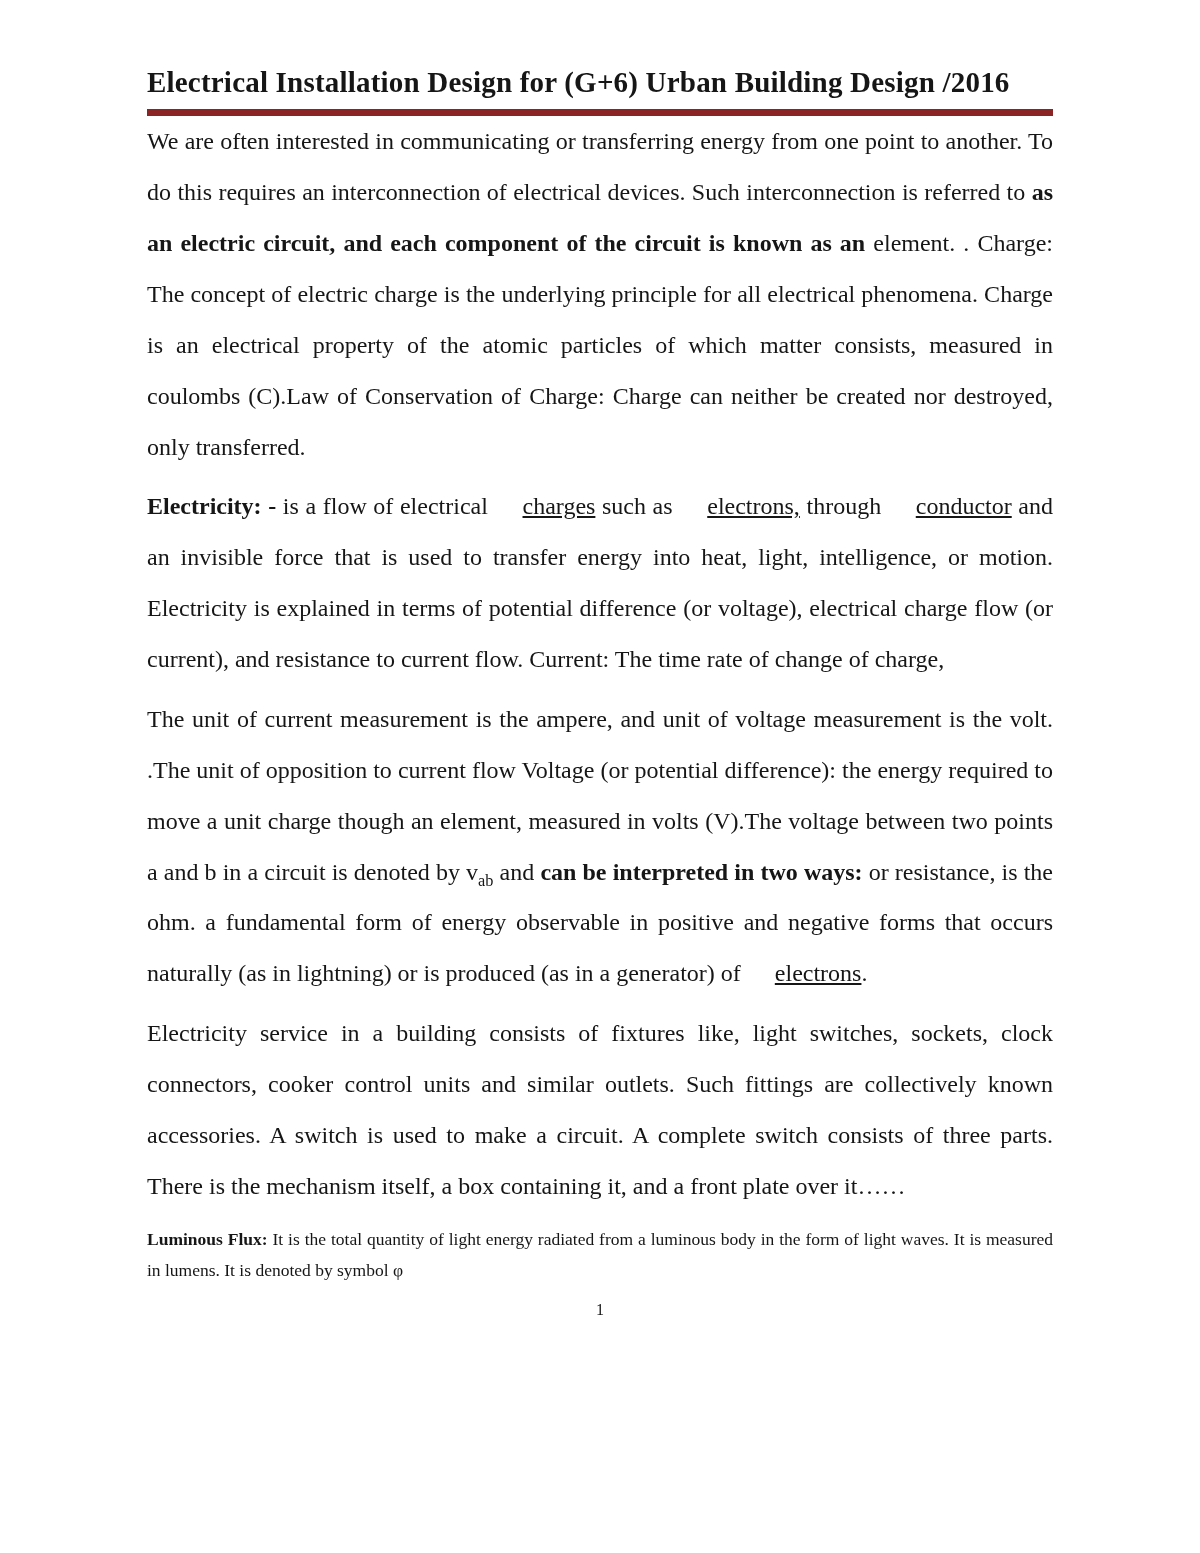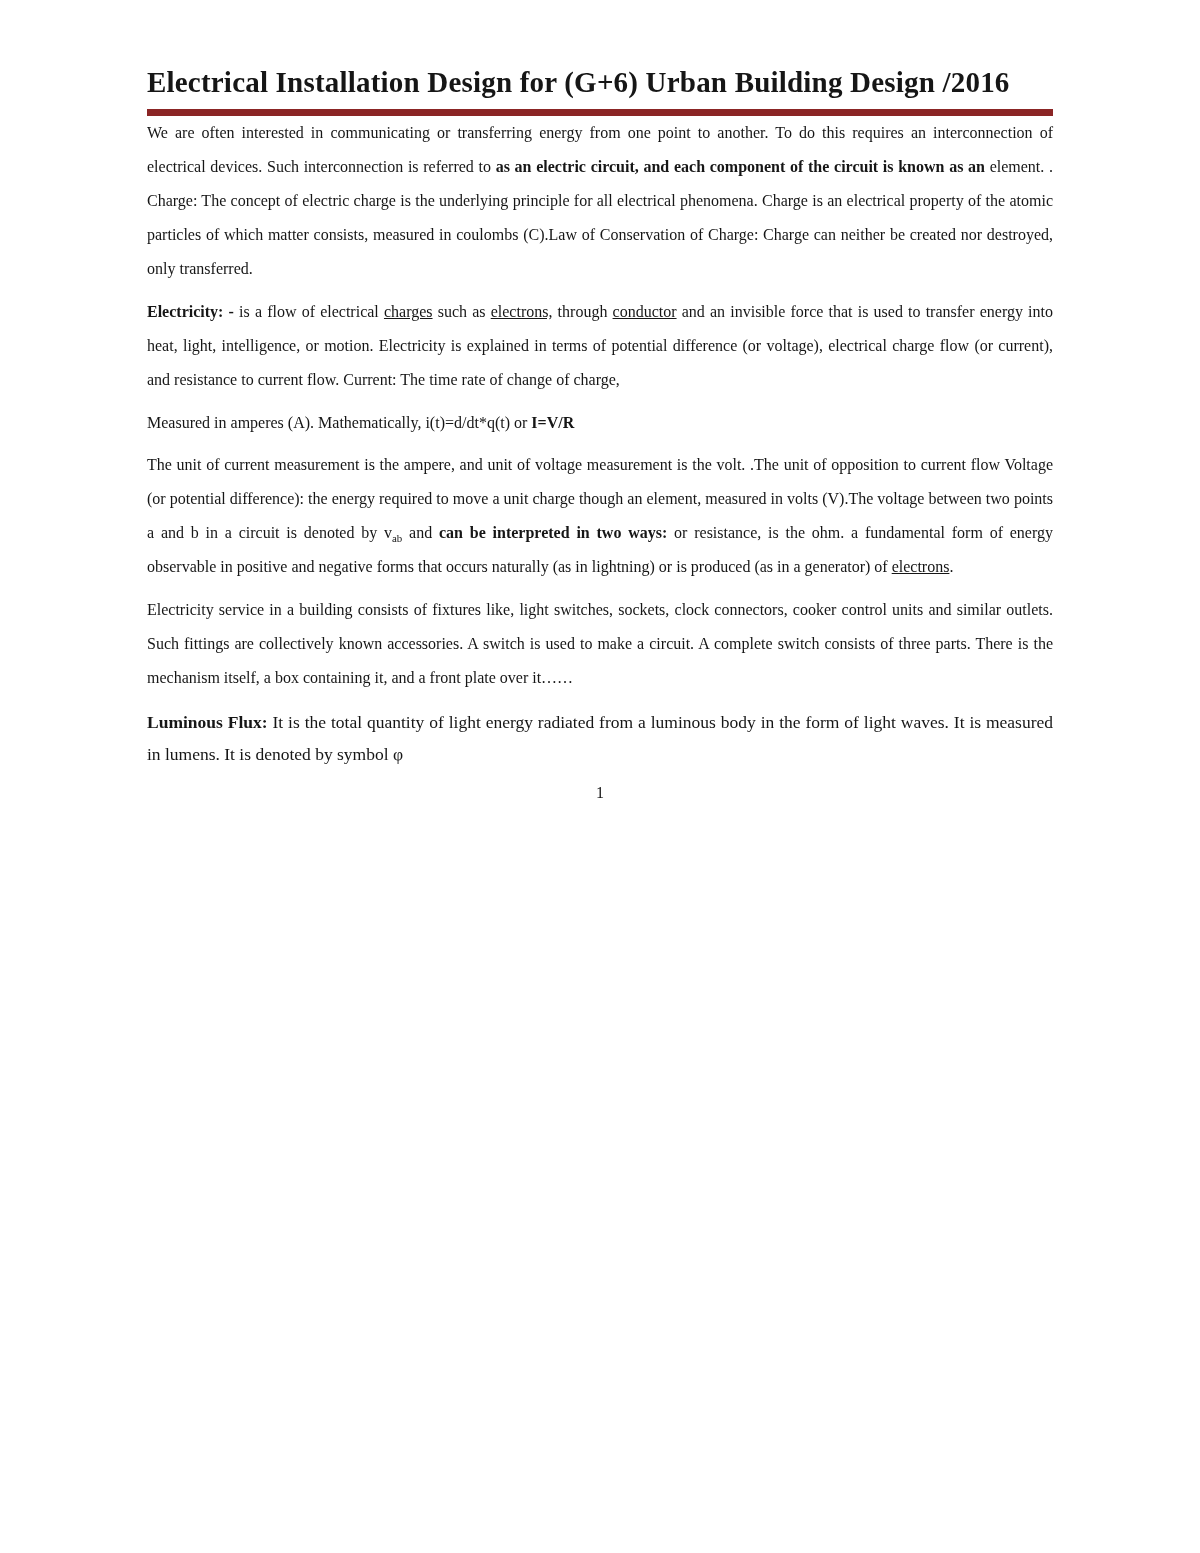--- a/index.html
+++ b/index.html
@@ -24,28 +24,28 @@
     height: 7px;
     background: #8b2525;
   }
   .section-heading {
     font-size: 27px;
     font-weight: 700;
     margin: 92px 0 24px 12px;
     letter-spacing: 0.4px;
   }
   .para {
-    font-size: 16px;
+    font-size: 24px;
     line-height: 2.12;
     text-align: justify;
     margin-bottom: 9px;
   }
   .para.last-loose { margin-bottom: 12px; }
   .bold { font-weight: 700; }
-  .underline { text-decoration: underline; }
+  .underline { text-decoration: underline; margin-left: 28px; }
   .sub { vertical-align: sub; font-size: 0.68em; line-height: 0; }
   .para-hanging {
     padding-left: 38px;
     text-indent: -38px;
     text-align: justify;
   }
   .para-small {
     font-size: 17.5px;
     line-height: 1.82;
     margin-bottom: 4px;
@@ -69,21 +69,20 @@
     <div class="header-rule"></div>
   </header>
 
   <main class="doc-body">
 
 
     <p class="para"><span>We are often interested in communicating or transferring energy from one point to another. To do this requires an interconnection of electrical devices. Such interconnection is referred to </span><span class="bold">as an electric circuit, and each component of the circuit is known as an </span><span>element. . Charge: The concept of electric charge is the underlying principle for all electrical phenomena. Charge is an electrical property of the atomic particles of which matter consists, measured in coulombs (C).Law of Conservation of Charge: Charge can neither be created nor destroyed, only transferred.</span></p>
 
     <p class="para"><span class="bold">Electricity: - </span><span>is a flow of electrical </span><span class="underline">charges</span><span> such as </span><span class="underline">electrons,</span><span> through </span><span class="underline">conductor</span><span> and an invisible force that is used to transfer energy into heat, light, intelligence, or motion. Electricity is explained in terms of potential difference (or voltage), electrical charge flow (or current), and resistance to current flow. Current: The time rate of change of charge,</span></p>
 
-    <p class="para"><span>Measured in amperes (A). Mathematically, i(t)=d/dt*q(t) or </span><span class="bold">I=V/R</span></p>
 
     <p class="para"><span>The unit of current measurement is the ampere, and unit of voltage measurement is the volt. .The unit of opposition to current flow Voltage (or potential difference): the energy required to move a unit charge though an element, measured in volts (V).The voltage between two points a and b in a circuit is denoted by v</span><span class="sub">ab</span><span> and </span><span class="bold">can be interpreted in two ways:</span><span> or resistance, is the ohm. a fundamental form of energy observable in positive and negative forms that occurs naturally (as in lightning) or is produced (as in a generator) of </span><span class="underline">electrons</span><span>.</span></p>
 
     <p class="para last-loose"><span>Electricity service in a building consists of fixtures like, light switches, sockets, clock connectors, cooker control units and similar outlets. Such fittings are collectively known accessories. A switch is used to make a circuit. A complete switch consists of three parts. There is the mechanism itself, a box containing it, and a front plate over it……</span></p>
 
 
     <p class="para para-small"><span class="bold">Luminous Flux:</span><span> It is the total quantity of light energy radiated from a luminous body in the form of light waves. It is measured in lumens. It is denoted by symbol φ</span></p>
 
   </main>
 

